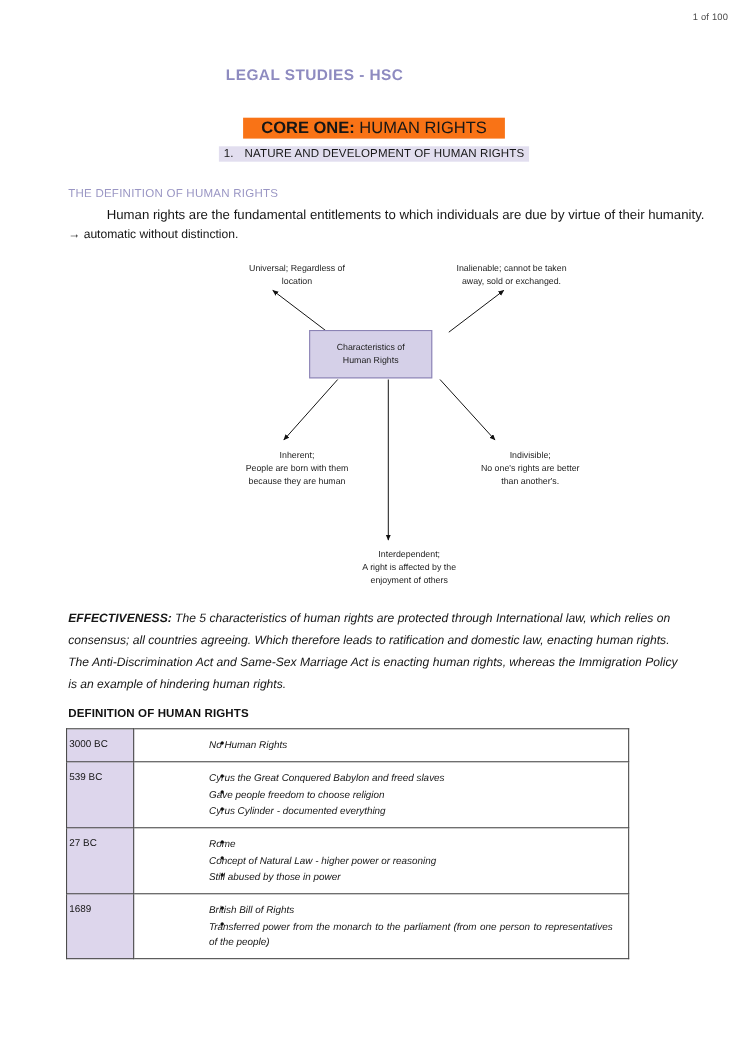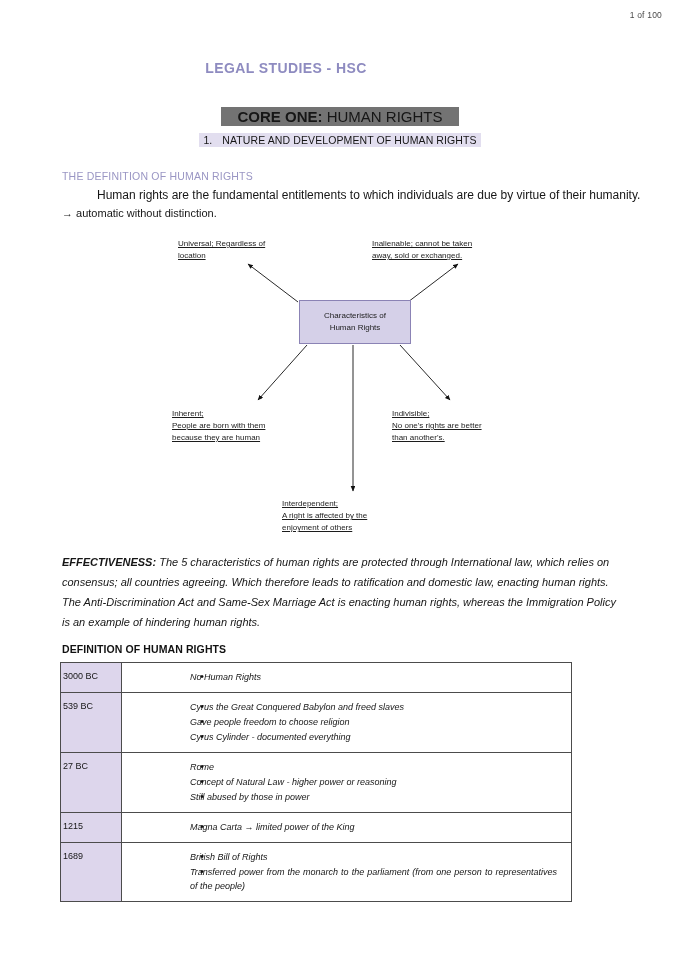--- a/index.html
+++ b/index.html
@@ -50,21 +50,21 @@
   .core-heading {
     position: absolute;
     top: 108px;
     left: 0;
     width: 680px;
     text-align: center;
     font-size: 15px;
     color: #161616;
   }
   .core-heading .hl {
-    background: #737373;
+    background: #f97316;
     padding: 1px 16px;
   }
   .core-heading .bold {
     font-weight: bold;
   }
 
   .section-number-row {
     position: absolute;
     top: 134px;
     left: 0;
@@ -116,34 +116,34 @@
     width: 680px;
     height: 320px;
   }
   .diagram svg {
     position: absolute;
     left: 0;
     top: 0;
   }
   .node {
     position: absolute;
+    text-align: center;
     font-size: 8px;
     line-height: 12px;
     color: #1c1c1c;
-    text-decoration: underline;
   }
   .node-tl { left: 178px; top: 10px;  width: 184px; }
   .node-tr { left: 372px; top: 10px;  width: 186px; }
   .node-bl { left: 172px; top: 180px; width: 196px; }
   .node-br { left: 392px; top: 180px; width: 180px; }
   .node-b  { left: 282px; top: 270px; width: 180px; }
 
   .center-box {
     position: absolute;
-    left: 299px;
+    left: 281px;
     top: 72px;
     width: 112px;
     height: 44px;
     background: #d5d0e8;
     border: 1px solid #8b83b5;
     box-sizing: border-box;
     display: flex;
     align-items: center;
     justify-content: center;
     text-align: center;
@@ -312,28 +312,20 @@
           <td class="date">27 BC</td>
           <td class="content">
             <ul class="bullets">
               <li>Rome</li>
               <li>Concept of Natural Law - higher power or reasoning</li>
               <li>Still abused by those in power</li>
             </ul>
           </td>
         </tr>
         <tr>
-          <td class="date">1215</td>
-          <td class="content">
-            <ul class="bullets">
-              <li>Magna Carta → limited power of the King</li>
-            </ul>
-          </td>
-        </tr>
-        <tr>
           <td class="date">1689</td>
           <td class="content">
             <ul class="bullets">
               <li>British Bill of Rights</li>
               <li class="justify">Transferred power from the monarch to the parliament (from one person to representatives of the people)</li>
             </ul>
           </td>
         </tr>
       </tbody>
   </table>

